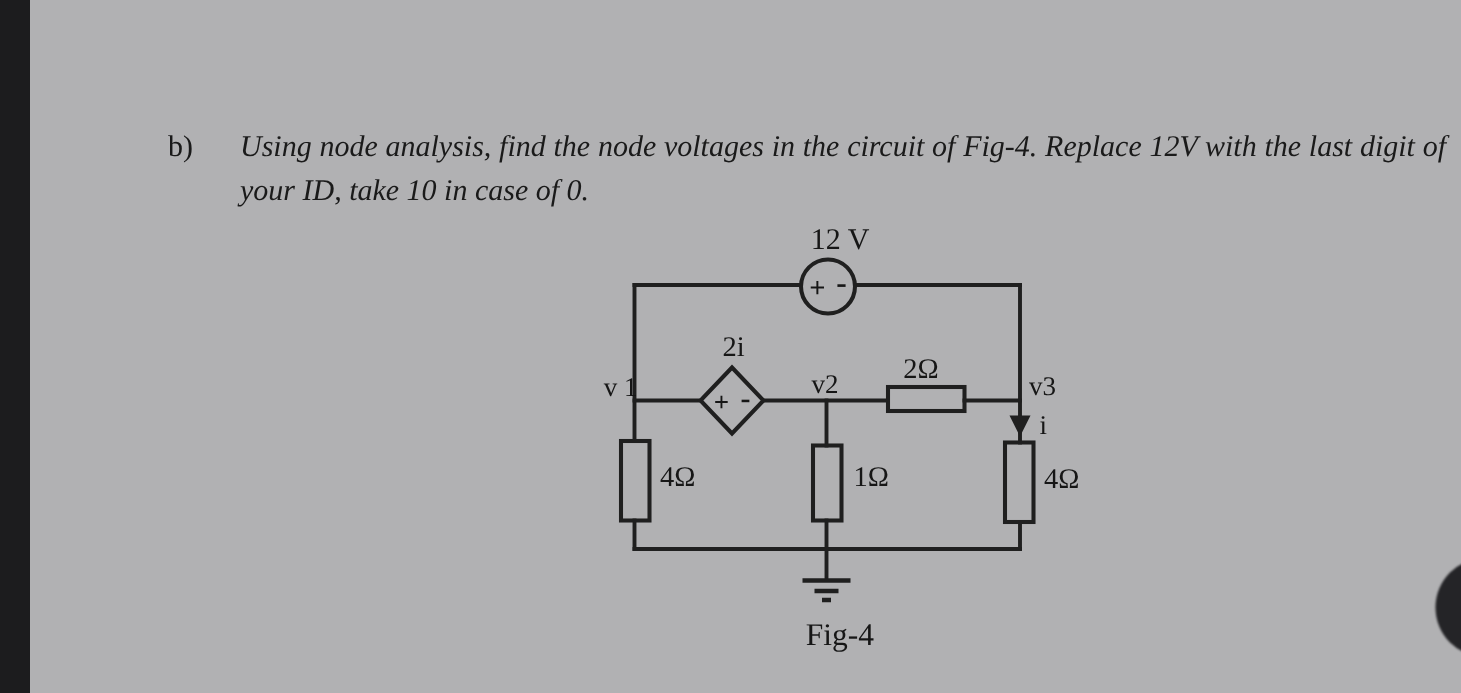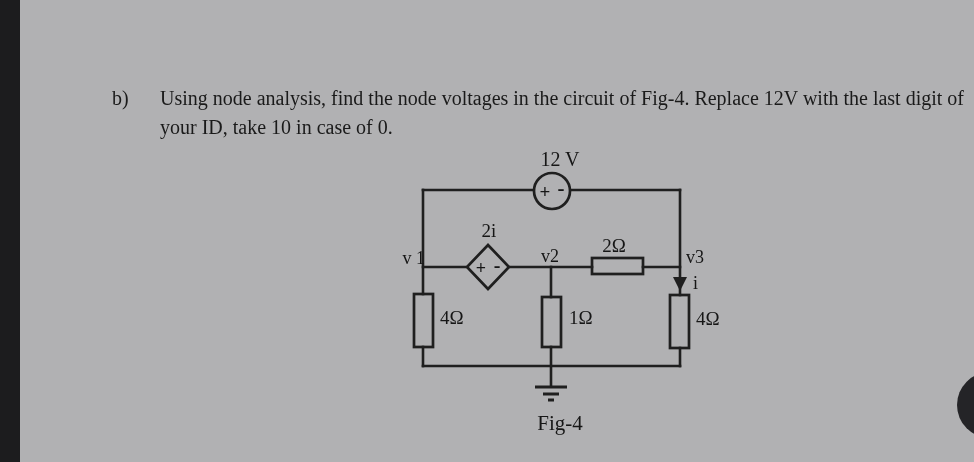--- a/index.html
+++ b/index.html
@@ -16,21 +16,21 @@
   .corner-btn {
     position:absolute; left:957px; top:372px; width:66px; height:66px;
     border-radius:50%; background:#242427; filter:blur(0.6px);
   }
   .question {
     position:absolute; left:112px; top:84px; width:852px;
     display:flex; align-items:flex-start;
     font-size:20px; line-height:28.5px;
   }
   .qlabel { flex:0 0 48px; }
-  .qtext  { flex:1; margin:0; text-align:justify; }
+  .qtext  { flex:1; margin:0; text-align:justify;font-style:italic; }
   .circuit-svg { position:absolute; left:0; top:0; filter:blur(0.3px); }
   .wire { stroke:#1f1f1f; stroke-width:2.6; fill:none; stroke-linecap:square; }
   .comp { stroke:#1f1f1f; stroke-width:2.7; fill:none; }
   .comp-filled { stroke:#1f1f1f; stroke-width:2.7; fill:#b1b1b3; }
   .gnd  { stroke:#1f1f1f; stroke-width:3; fill:none; stroke-linecap:butt; }
   .lbl  { font-family:"Liberation Serif", serif; fill:#161616; }
   .sign { font-family:"Liberation Serif", serif; fill:#161616; font-weight:bold; }
   .arrowhead { fill:#1f1f1f; stroke:none; }
 </style>
 </head>

